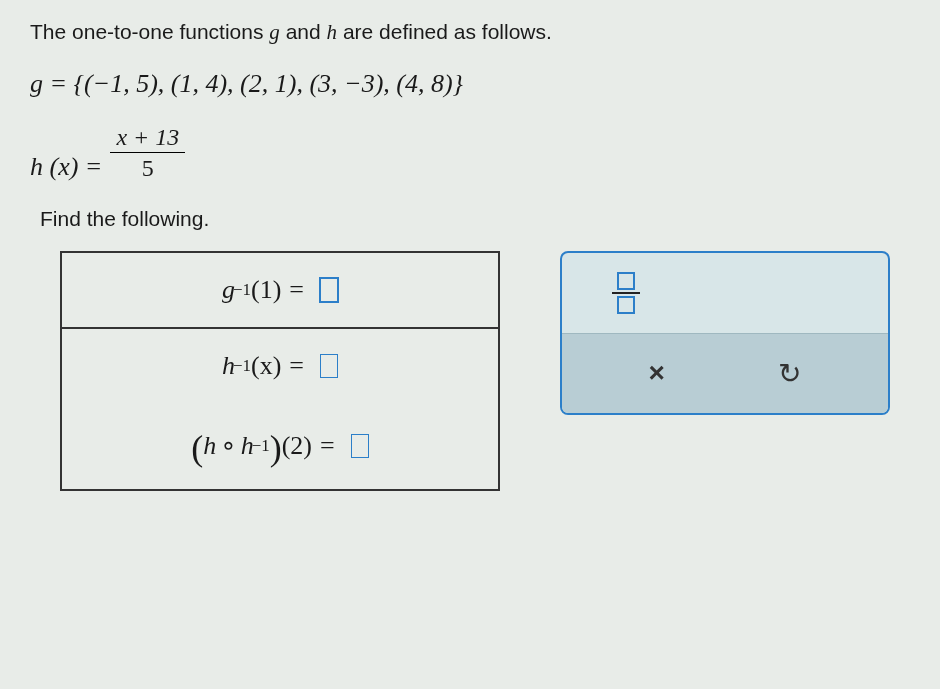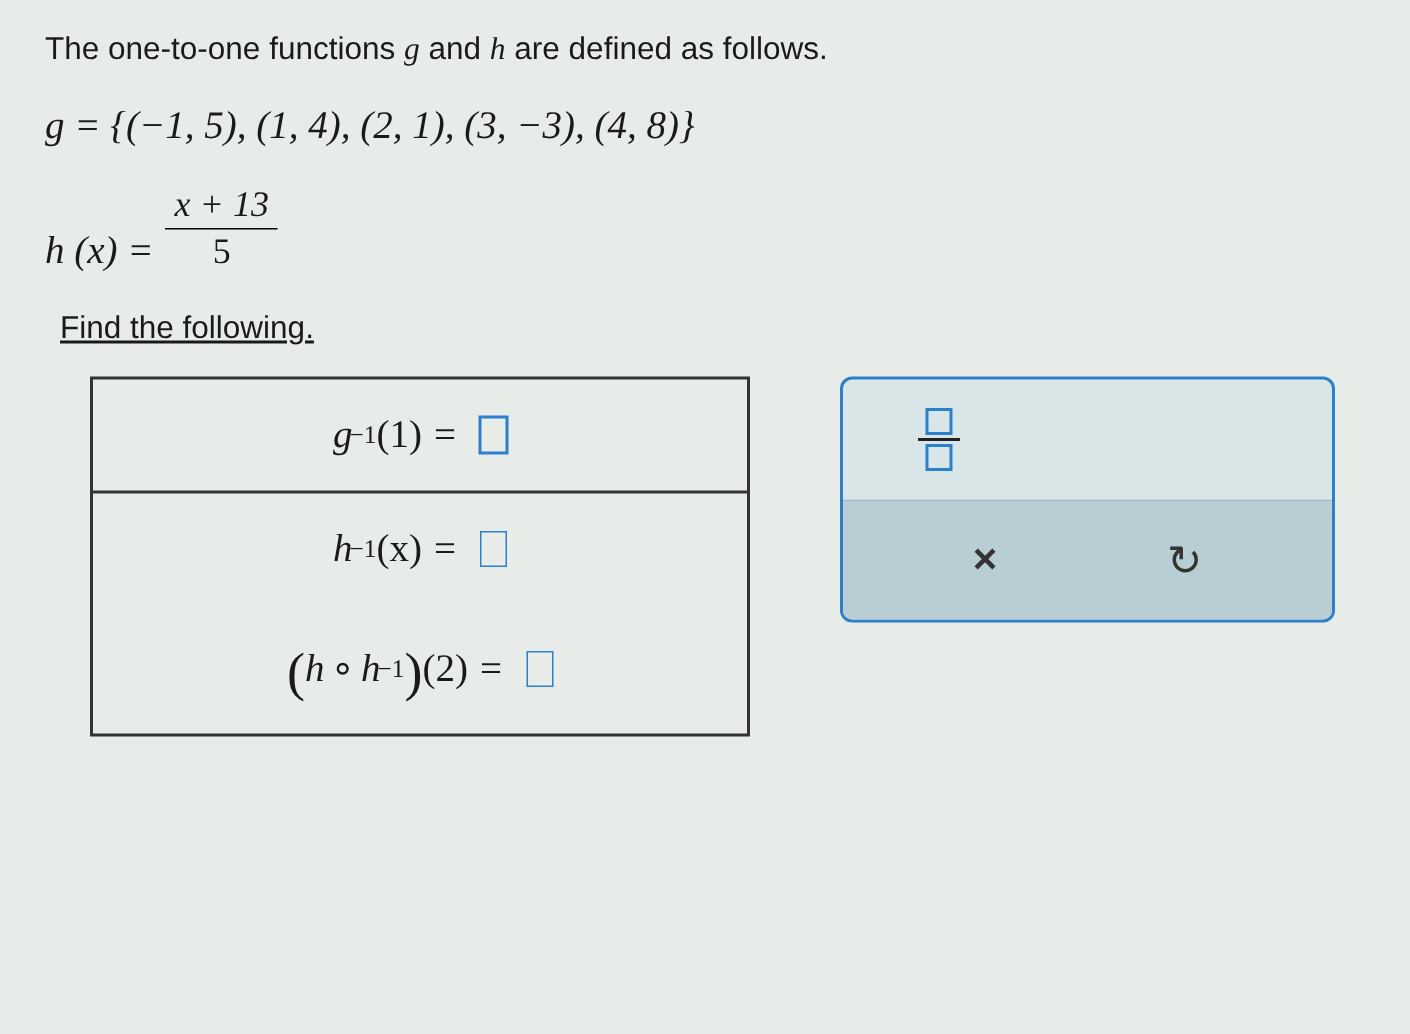--- a/index.html
+++ b/index.html
@@ -35,21 +35,20 @@
       font-size: 24px;
       line-height: 1.1;
     }
     .frac .num { border-bottom: 1.5px solid #000; padding: 0 6px 2px; }
     .frac .den { padding-top: 2px; }
     .prompt2 {
       font-size: 21px;
       margin-top: 10px;
       margin-bottom: 20px;
       margin-left: 10px;
-      text-decoration: underline;
     }
     .lower-area {
       display: flex;
       gap: 60px;
       align-items: flex-start;
       margin-left: 30px;
     }
     .answer-table {
       border: 2px solid #333;
       width: 440px;

